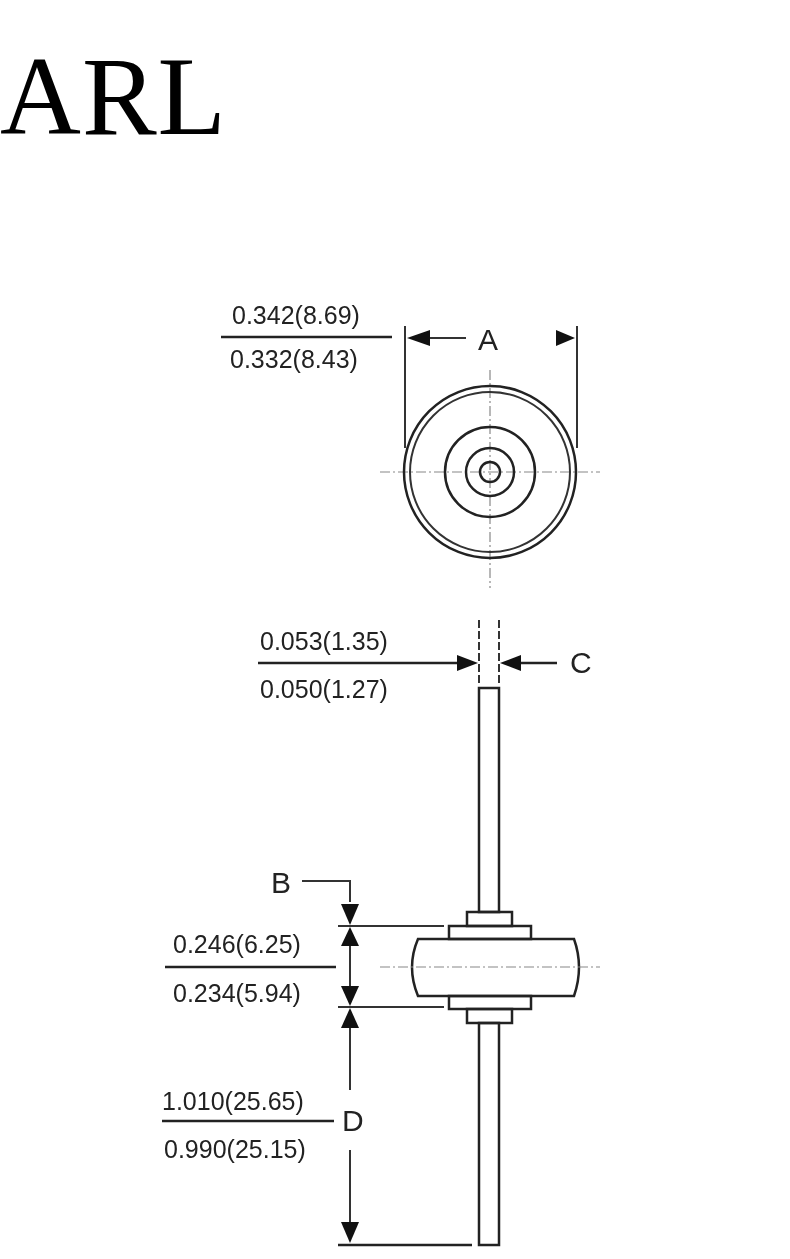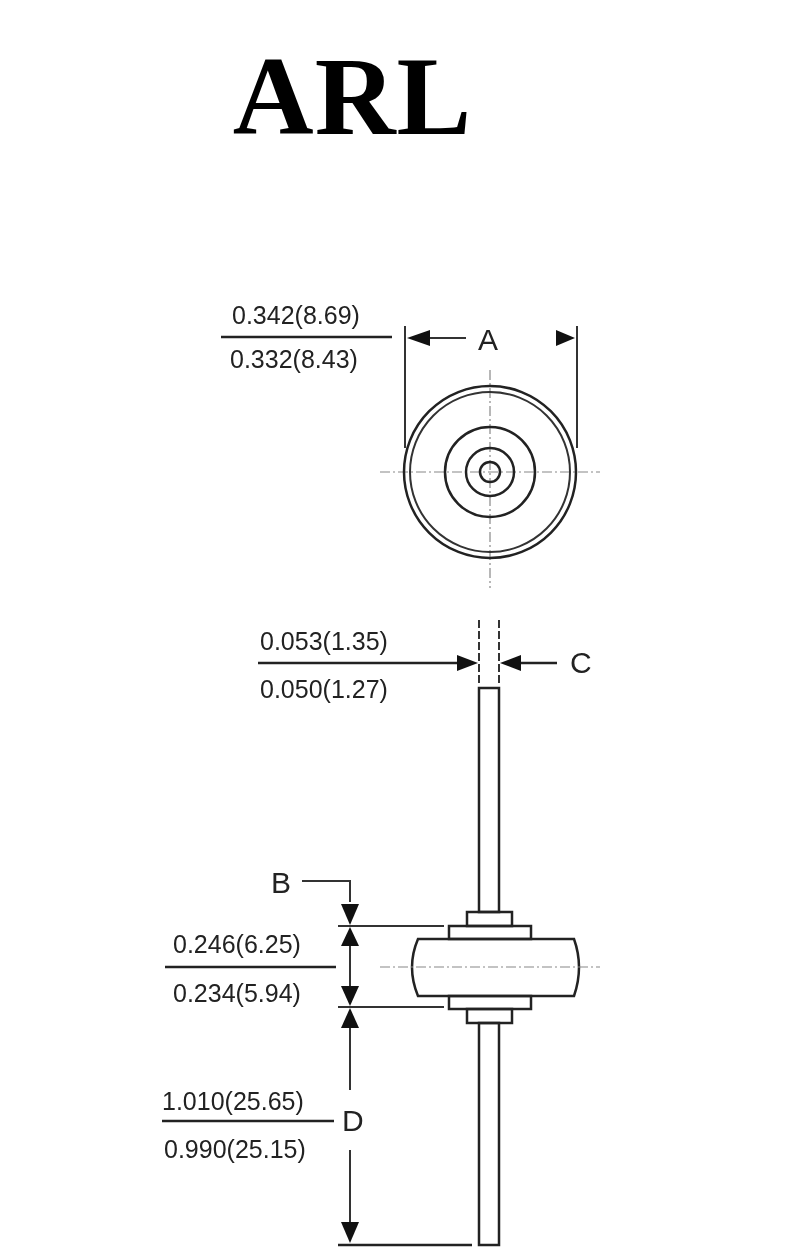--- a/index.html
+++ b/index.html
@@ -1,19 +1,19 @@
 <!DOCTYPE html>
 <html><head>
 <meta charset="utf-8">
 <style>
   html, body { margin: 0; padding: 0; background: #ffffff; }
   body { width: 790px; height: 1259px; position: relative; overflow: hidden; }
   .title {
-    position: absolute; left: 0; top: 40px; width: 705px; text-align: center;
-    font-family: "Liberation Serif", "DejaVu Serif", serif; font-weight: bold;
+    position: absolute; left: 0; top: 40px; width: 705px; text-align: left;
+    font-family: "Liberation Serif", "DejaVu Serif", serif; font-weight: normal;
     font-size: 112px; line-height: 112px; color: #000; letter-spacing: 1px;
   }
   svg { position: absolute; left: 0; top: 0; }
   .dim { font-family: "Liberation Sans", "DejaVu Sans", sans-serif; font-size: 25px; fill: #222; }
   .lbl { font-family: "Liberation Sans", "DejaVu Sans", sans-serif; font-size: 30px; fill: #222; }
   .ln { stroke: #222; stroke-width: 2.5; fill: none; }
   .thin { stroke: #333; stroke-width: 2; fill: none; }
   .center { stroke: #888; stroke-width: 1.2; stroke-dasharray: 10 3 2 3; fill: none; }
   .arrow { fill: #111; }
 </style>

